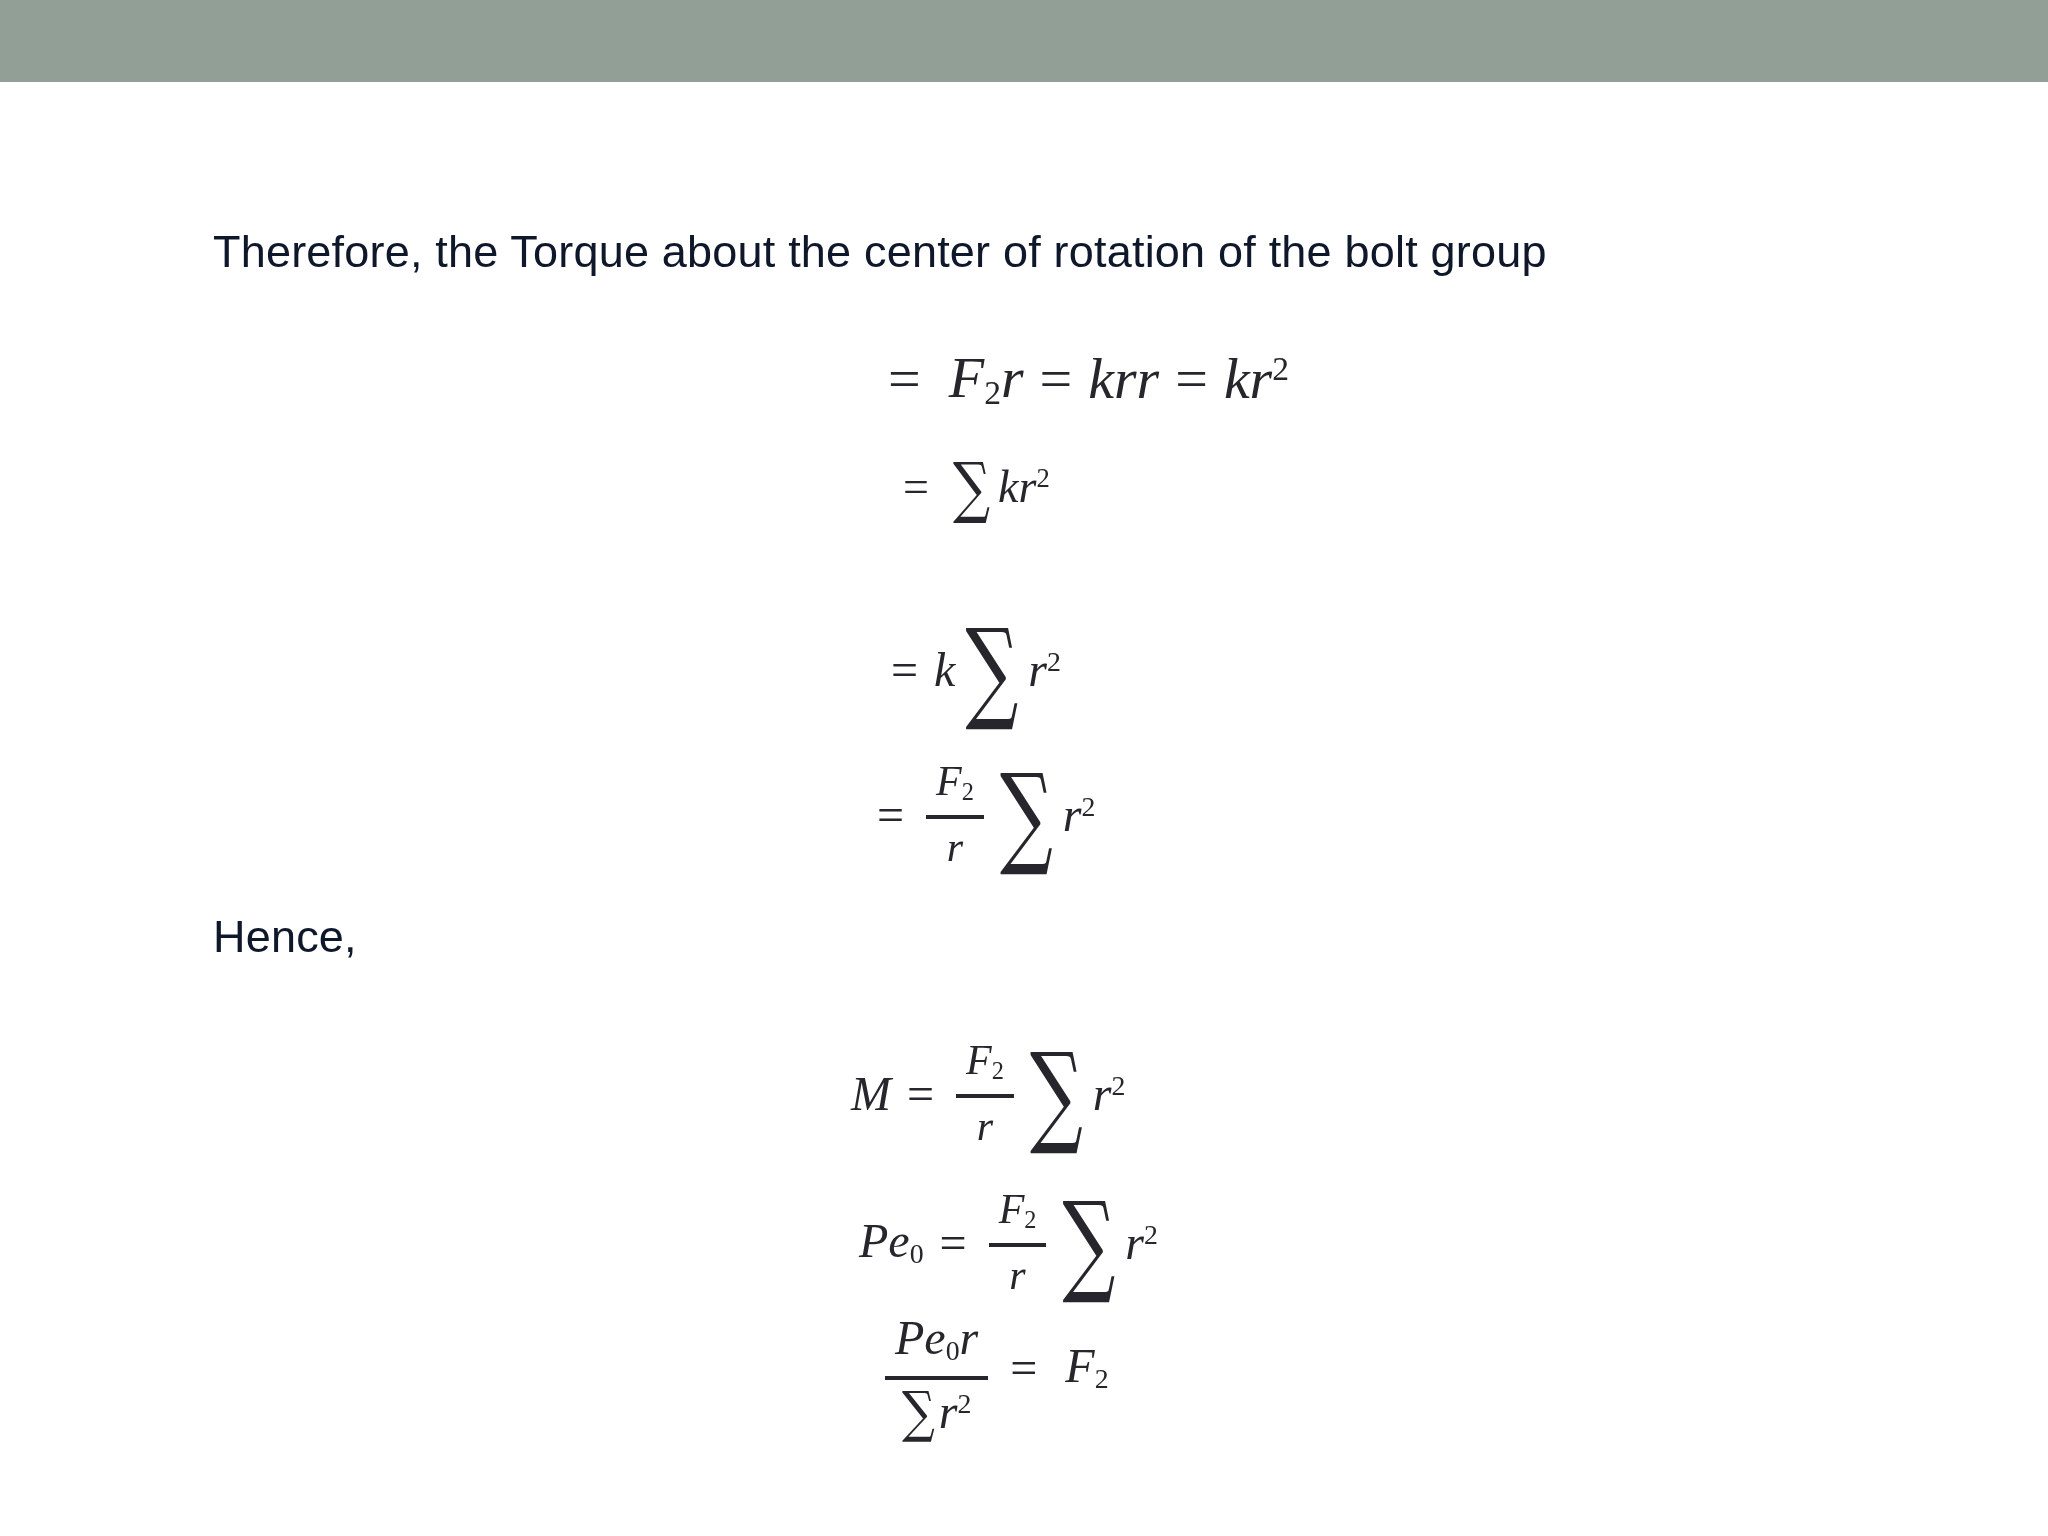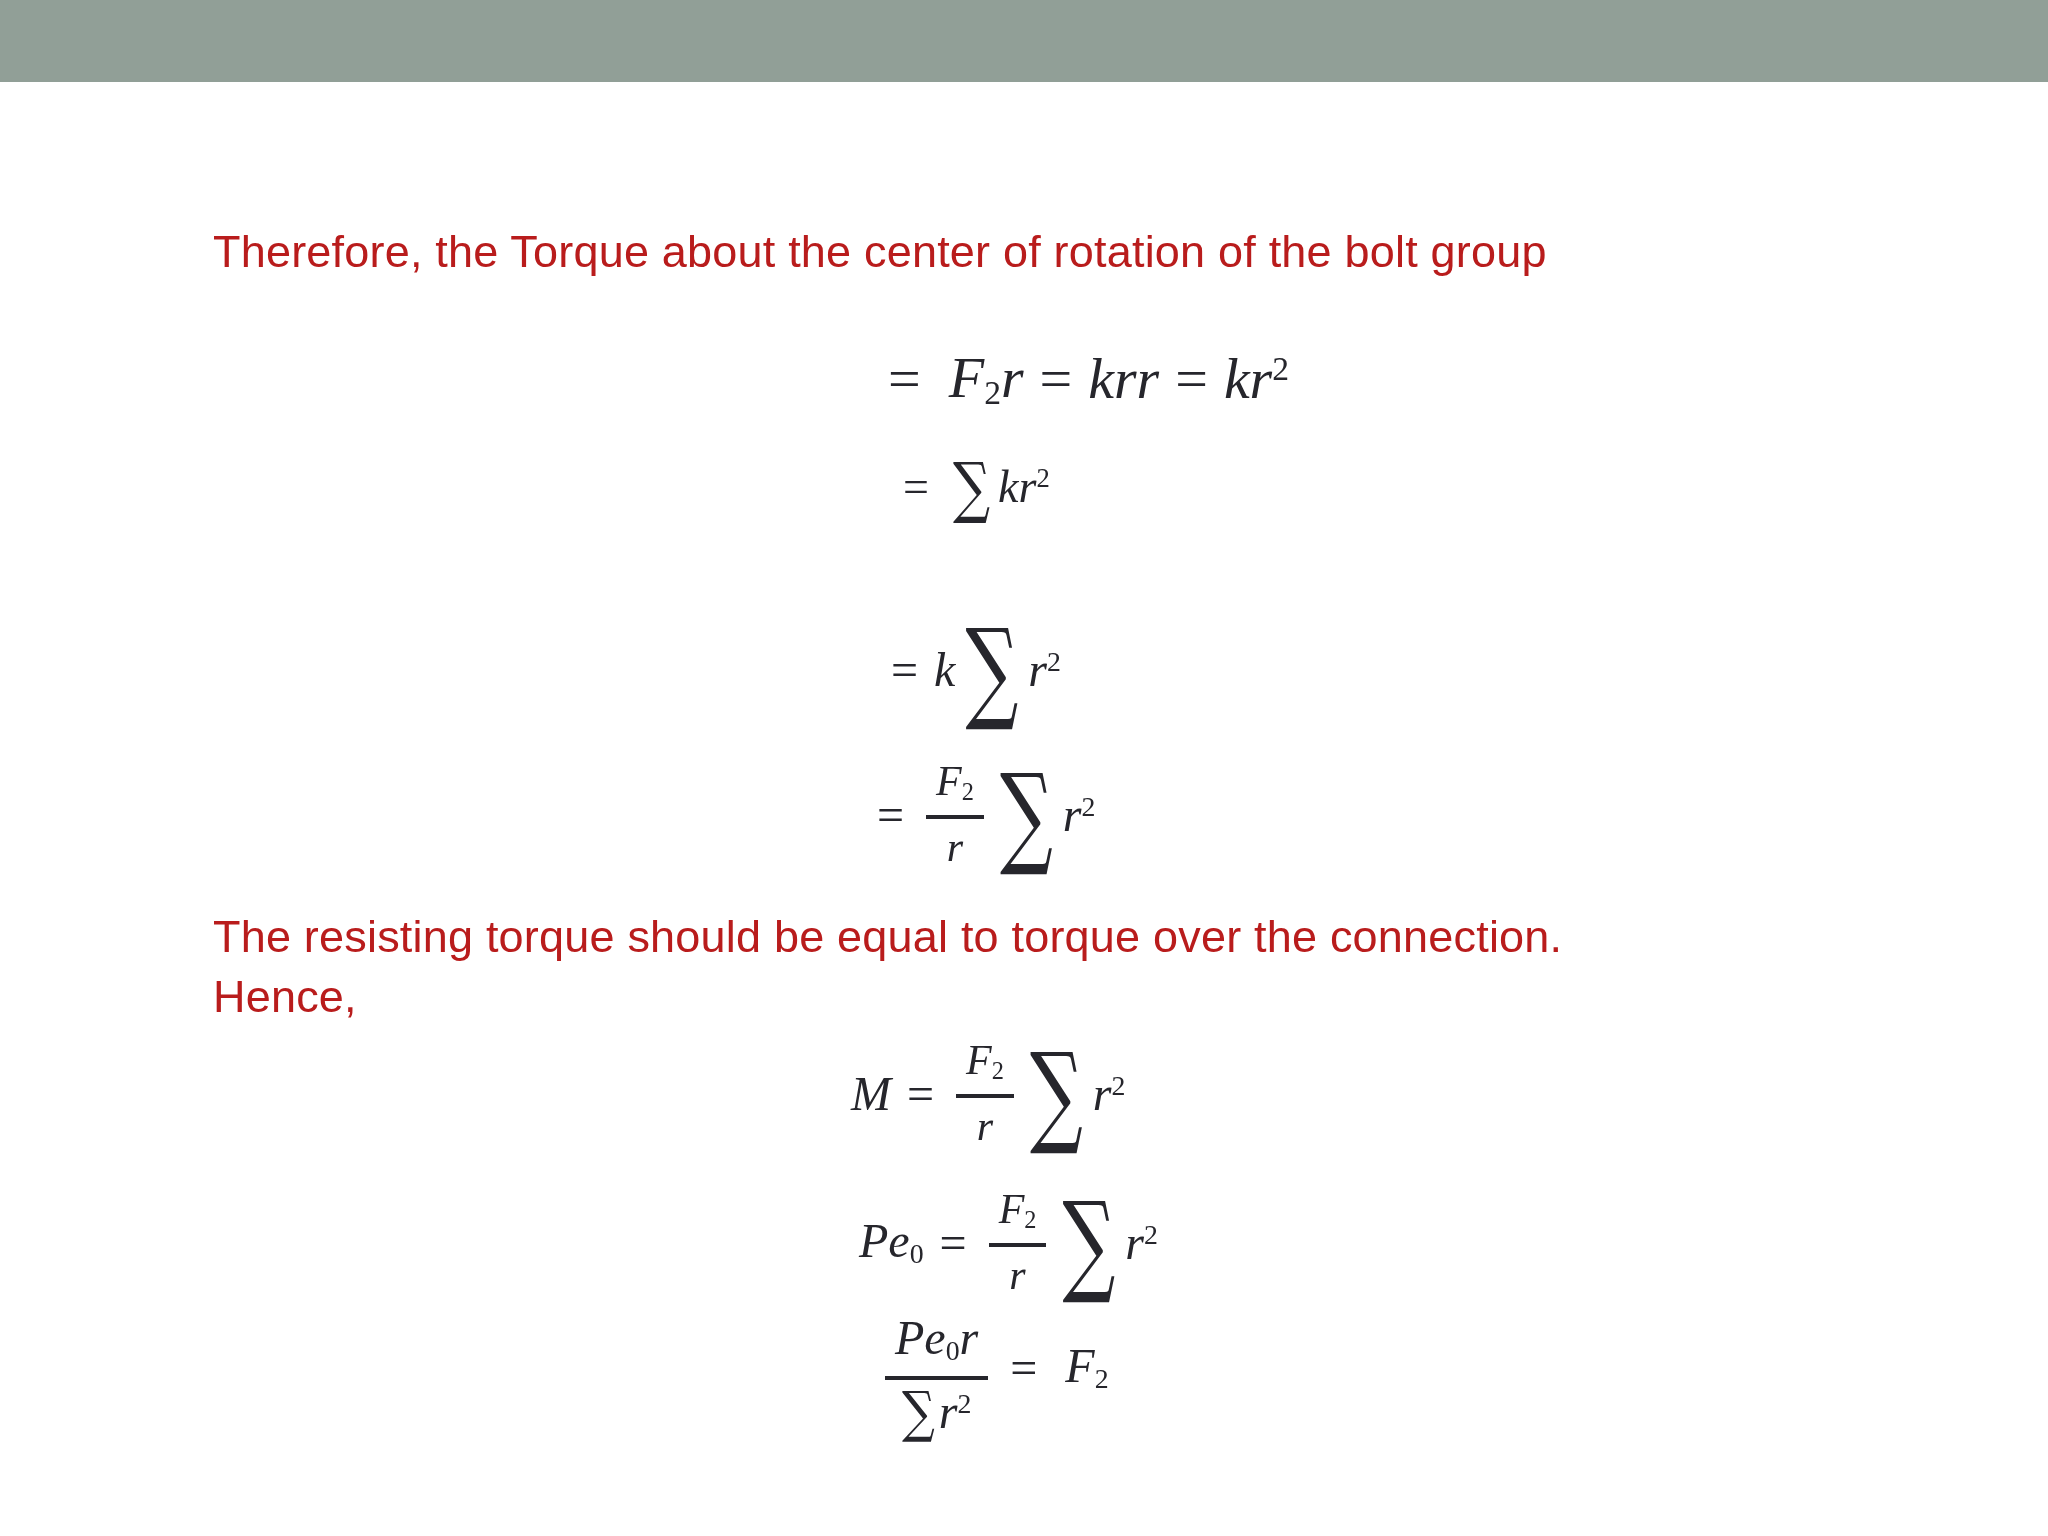--- a/index.html
+++ b/index.html
@@ -15,25 +15,26 @@
     background: #ffffff;
   }
   .top-bar {
     position: absolute;
     left: 0; top: 0;
     width: 2048px; height: 82px;
     background: #919f97;
   }
   .body-text {
     position: absolute;
-    color: #b91c1c;
+    color: #0f172a;
     font-size: 45px;
     line-height: 60px;
     letter-spacing: 0.2px;
     white-space: nowrap;
+    text-align: right;
   }
   #intro-text      { left: 213px; top: 222px; }
   #total-label     { left: 213px; top: 474px; }
   #conclusion-text { left: 213px; top: 907px; }
 
   
   .eq {
     position: absolute;
     color: #26262c;
     font-family: "Liberation Serif", "DejaVu Serif", serif;
@@ -119,21 +120,20 @@
     <span class="op first">=</span>
     <span class="frac">
       <span class="num"><span class="var">F</span><span class="sub">2</span></span>
       <span class="den"><span class="var">r</span></span>
     </span>
     <span class="sigma sigma-lg">∑</span>
     <span class="term"><span class="var">r</span><span class="sup">2</span></span>
   </div>
 
   <div class="body-text" id="conclusion-text">
-    <div>The resisting torque should be equal to torque over the connection.</div>
     <div>Hence,</div>
   </div>
 
   <div class="eq" id="eq-moment">
     <span class="var">M</span>
     <span class="op">=</span>
     <span class="frac">
       <span class="num"><span class="var">F</span><span class="sub">2</span></span>
       <span class="den"><span class="var">r</span></span>
     </span>

